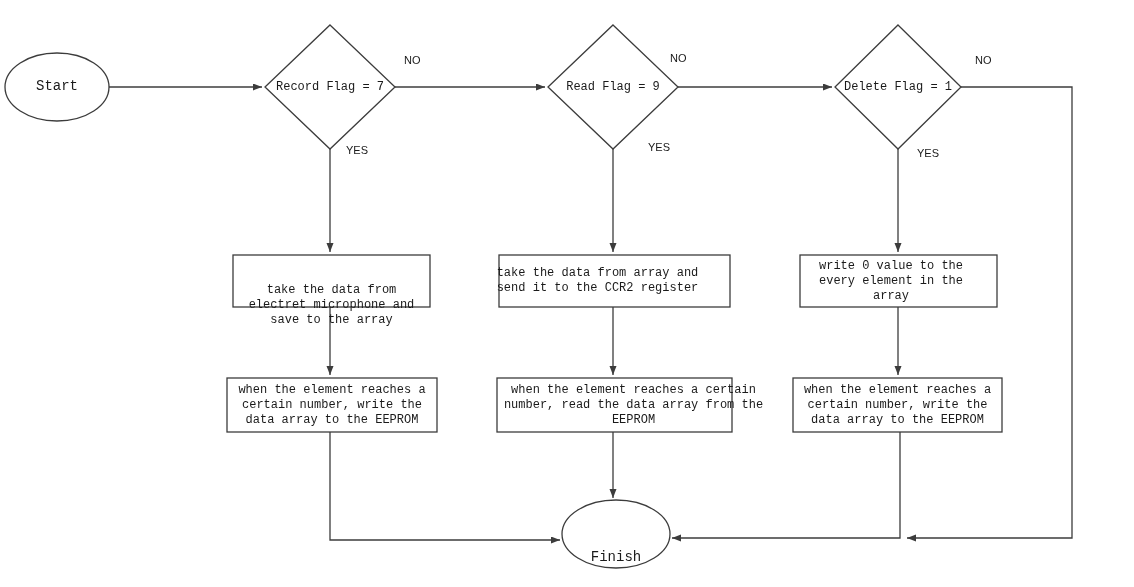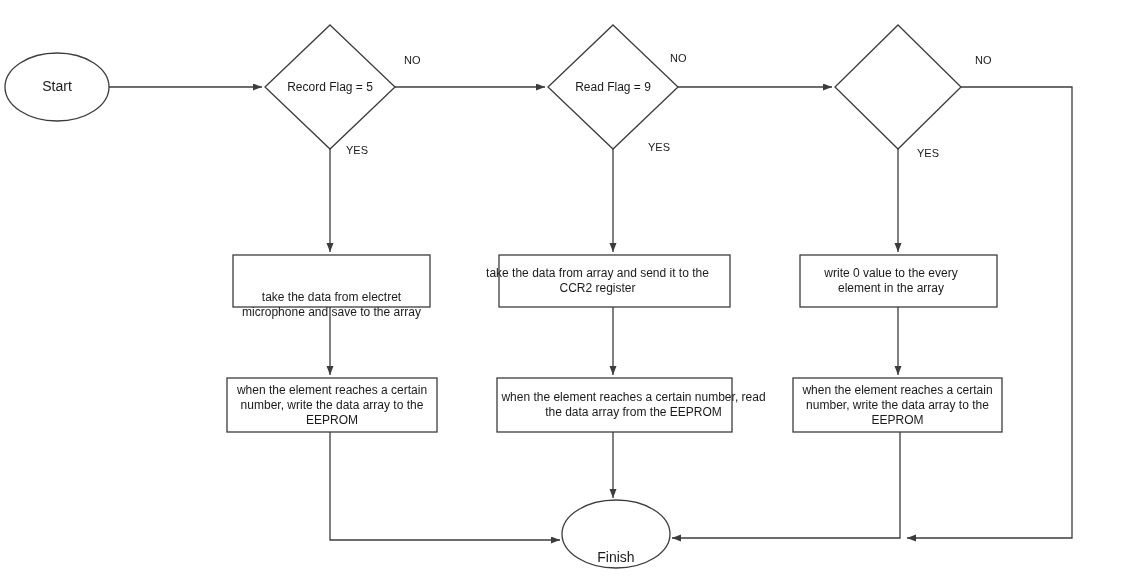--- a/index.html
+++ b/index.html
@@ -18,20 +18,21 @@
     position: absolute;
     display: flex;
     align-items: center;
     justify-content: center;
     text-align: center;
     color: #1a1a1a;
     font-size: 12px;
     line-height: 1.25;
     box-sizing: border-box;
     padding: 2px 3px;
+    font-family: Liberation Mono, monospace;
   }
   .terminal-lbl { font-size: 14px; }
   .edge-lbl {
     position: absolute;
     color: #1a1a1a;
     font-size: 11px;
     line-height: 1;
     white-space: nowrap;
     text-align: center;
   }
@@ -77,22 +78,23 @@
 
     <rect class="shape" x="227" y="378" width="210" height="54"></rect>
     <rect class="shape" x="497" y="378" width="235" height="54"></rect>
     <rect class="shape" x="793" y="378" width="209" height="54"></rect>
 
     <ellipse class="shape" cx="616" cy="534" rx="54" ry="34"></ellipse>
   </svg>
 
   <div class="lbl terminal-lbl" style="left:5px; top:53px; width:104px; height:68px;">Start</div>
 
-  <div class="lbl" style="left:265px; top:25px; width:130px; height:124px;">Record Flag = 5</div>
+  <div class="lbl" style="left:265px; top:25px; width:130px; height:124px;">Record Flag = 7</div>
   <div class="lbl" style="left:548px; top:25px; width:130px; height:124px;">Read Flag = 9</div>
+  <div class="lbl" style="left:833px; top:25px; width:130px; height:124px;">Delete Flag = 1</div>
 
   <div class="lbl" style="left:233px; top:255px; width:197px; height:52px;margin-top:24px;">take the data from electret microphone and save to the array</div>
   <div class="lbl" style="left:482px; top:255px; width:231px; height:52px;">take the data from array and send it to the CCR2 register</div>
   <div class="lbl" style="left:800px; top:255px; width:182px; height:52px;">write 0 value to the every element in the array</div>
 
   <div class="lbl" style="left:227px; top:378px; width:210px; height:54px;">when the element reaches a certain number, write the data array to the EEPROM</div>
   <div class="lbl" style="left:497px; top:378px; width:273px; height:54px;">when the element reaches a certain number, read the data array from the EEPROM</div>
   <div class="lbl" style="left:793px; top:378px; width:209px; height:54px;">when the element reaches a certain number, write the data array to the EEPROM</div>
 
   <div class="lbl terminal-lbl" style="left:562px; top:524px; width:108px; height:68px;">Finish</div>

